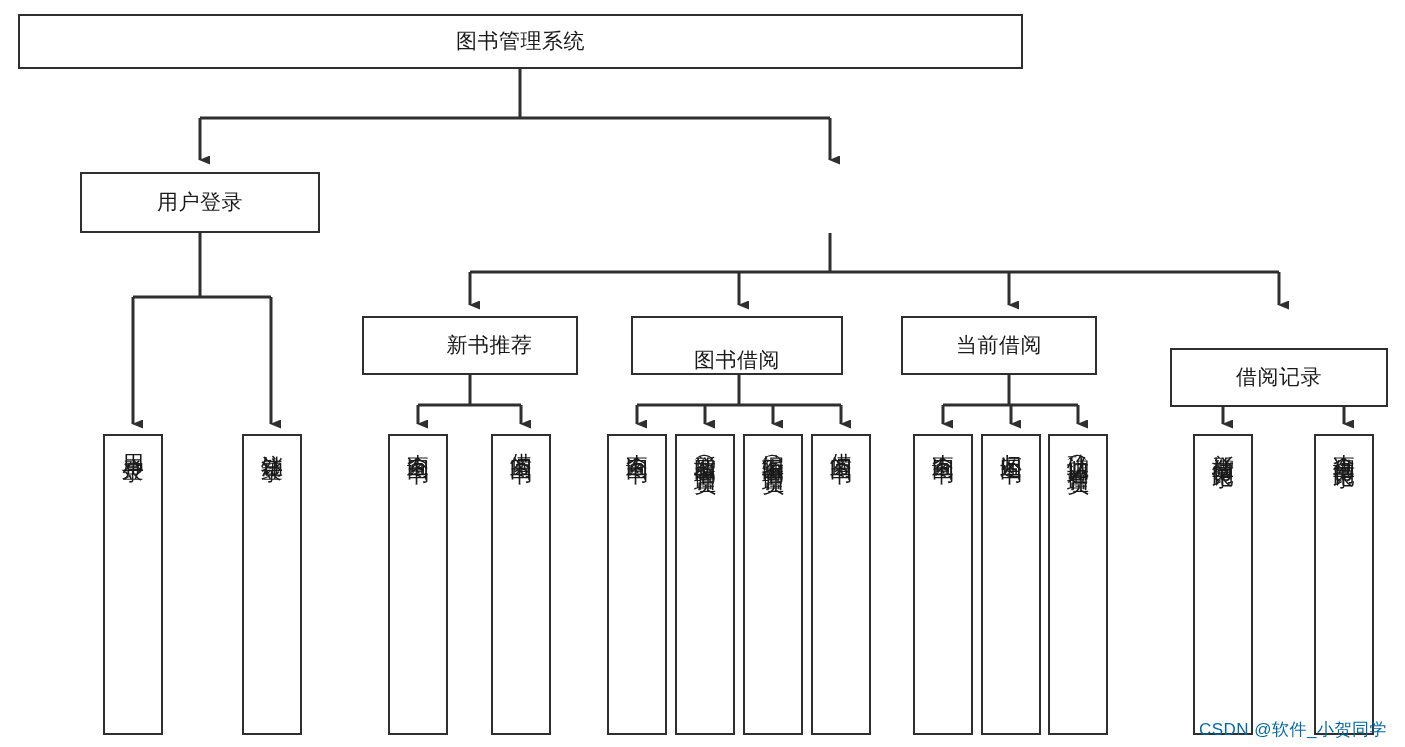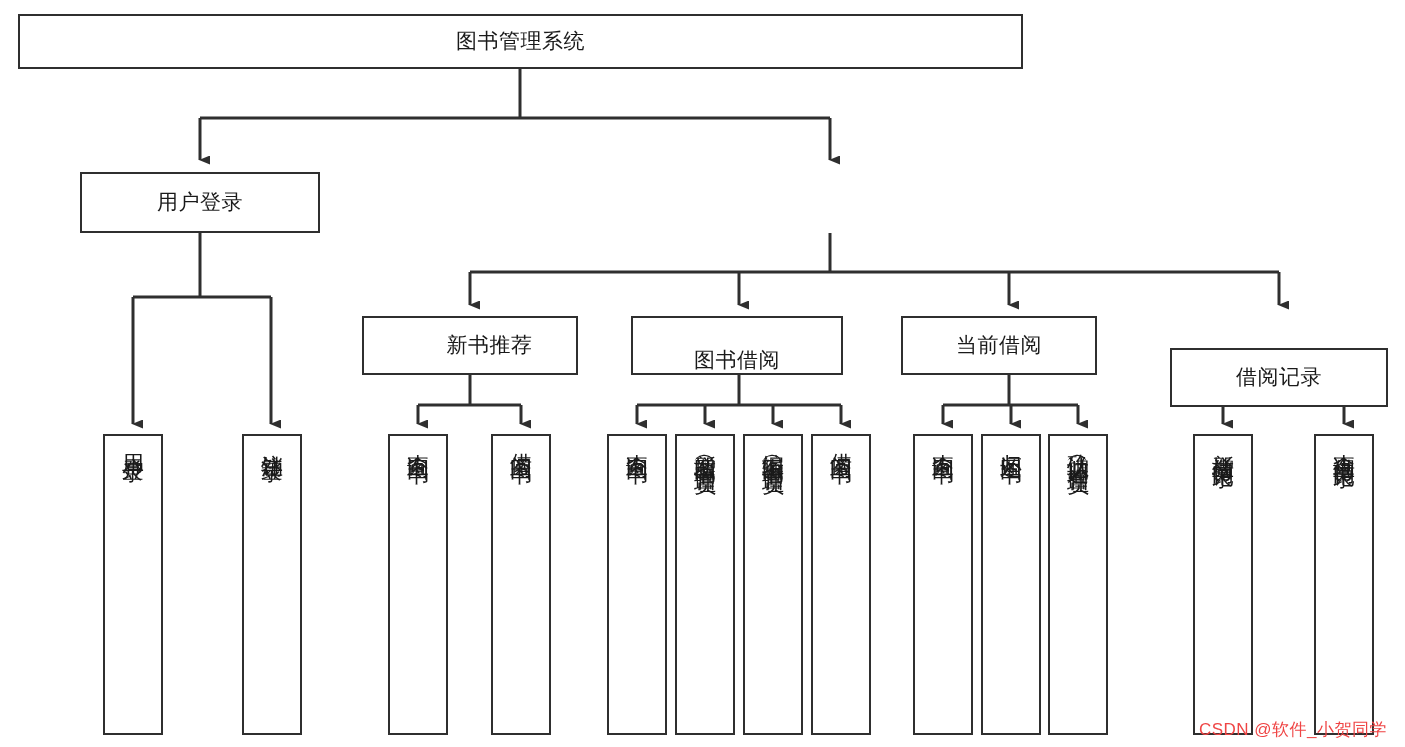--- a/index.html
+++ b/index.html
@@ -55,21 +55,21 @@
     white-space: normal;
     font-size: 22px;
     letter-spacing: 3px;
     line-height: 1;
     max-height: 100%;
   }
   .watermark {
     position: absolute;
     right: 18px;
     bottom: 6px;
-    color: #ef4444;
+    color: #0369a1;
     font-size: 17px;
     letter-spacing: 0.5px;
     white-space: nowrap;
     user-select: none;
     pointer-events: none;
     text-align: center;
   }
 </style>
 </head>
 <body>

